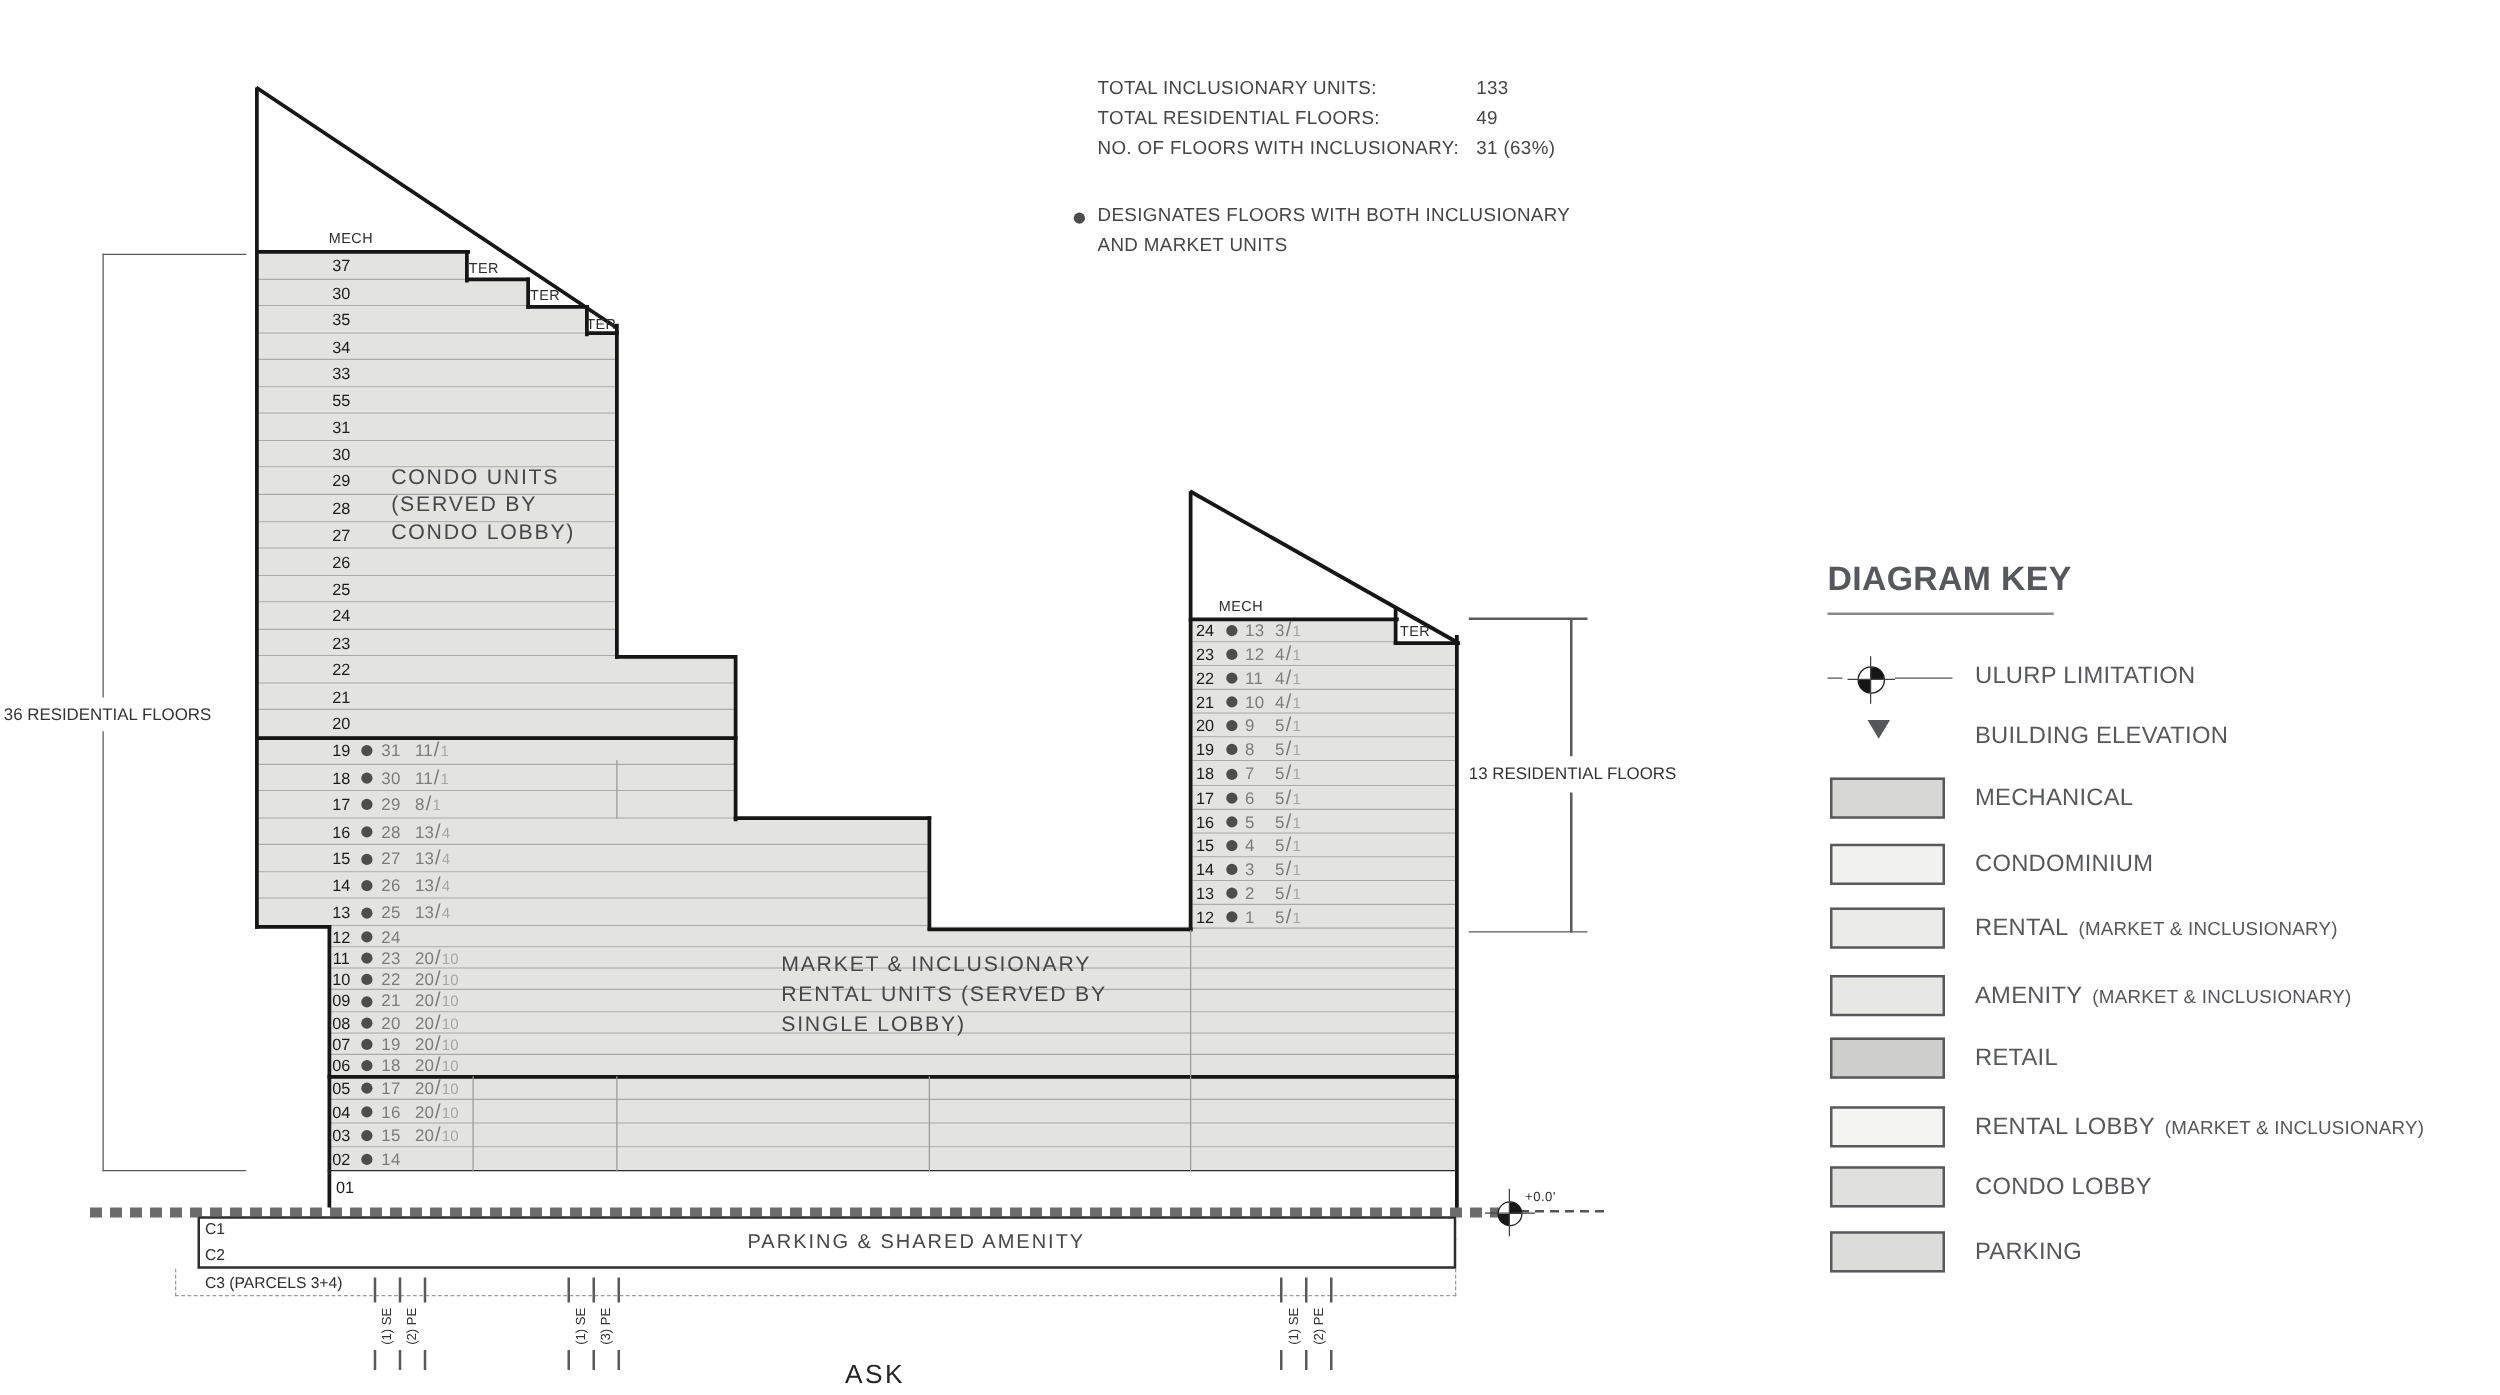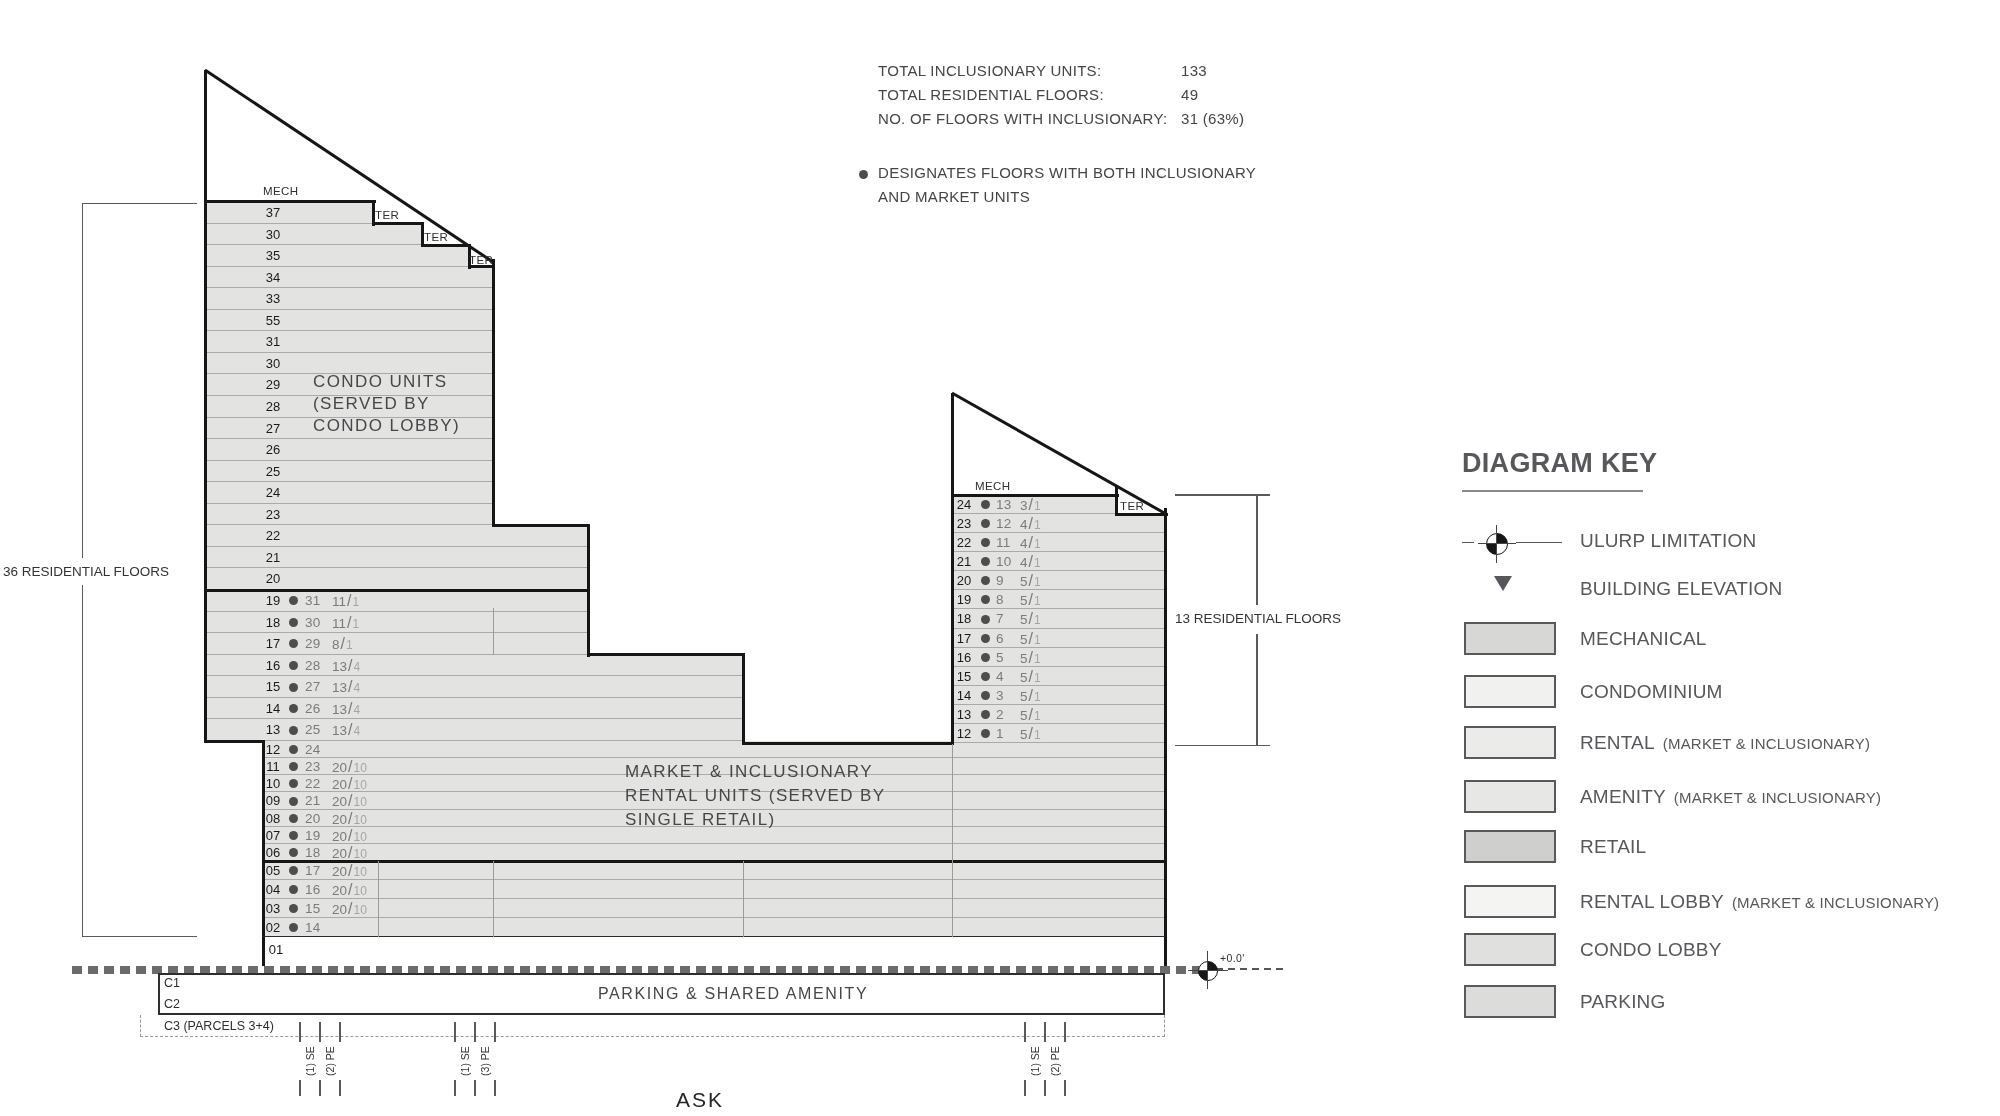--- a/index.html
+++ b/index.html
@@ -314,21 +314,21 @@
   <div class="small-anno" style="left:469px;top:254px;">TER</div>
   <div class="small-anno" style="left:975px;top:480px;">MECH</div>
   <div class="small-anno" style="left:1120px;top:500px;">TER</div>
 
   <div class="draft" style="left:313px;top:372px;">CONDO UNITS</div>
   <div class="draft" style="left:313px;top:394px;">(SERVED BY</div>
   <div class="draft" style="left:313px;top:416px;">CONDO LOBBY)</div>
 
   <div class="draft" style="left:625px;top:762px;">MARKET &amp; INCLUSIONARY</div>
   <div class="draft" style="left:625px;top:786px;">RENTAL UNITS (SERVED BY</div>
-  <div class="draft" style="left:625px;top:810px;">SINGLE RETAIL)</div>
+  <div class="draft" style="left:625px;top:810px;">SINGLE LOBBY)</div>
 
   <div class="dim-label" style="left:0px;top:564px;">36 RESIDENTIAL FLOORS</div>
   <div class="dim-label" style="left:1172px;top:611px;">13 RESIDENTIAL FLOORS</div>
 
   <div class="ground-strip"></div>
   <div class="ground-dash"></div>
   <div class="quad" style="left:1198px;top:961px;width:18px;height:18px;"></div>
   <div class="crossh" style="left:1188px;top:969.5px;width:40px;height:1px;"></div>
   <div class="crossh" style="left:1206.5px;top:951px;width:1px;height:38px;"></div>
   <div class="small-anno" style="left:1220px;top:952px;font-size:10.5px;">+0.0'</div>

